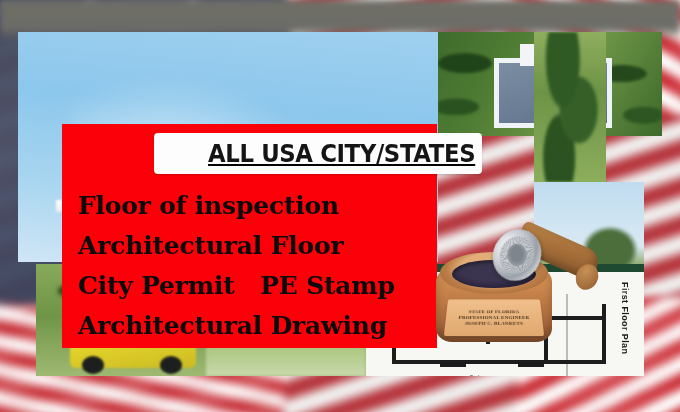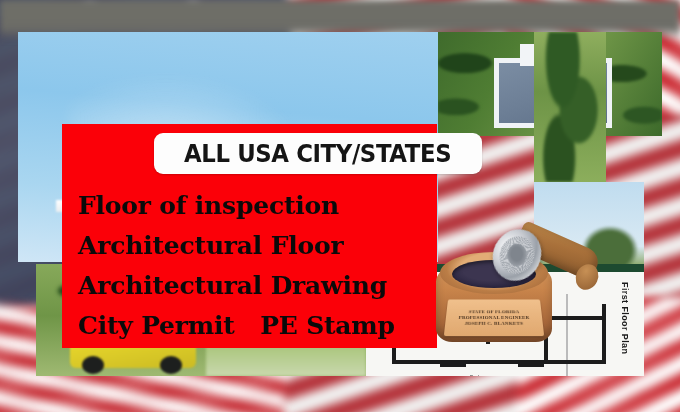--- a/index.html
+++ b/index.html
@@ -237,23 +237,24 @@
     font-size:5px;color:#333;filter:blur(.4px);
   }
 
   
   .panel{
     position:absolute;left:62px;top:124px;width:375px;height:224px;
     background:#fb0008;
   }
   .badge{
     position:absolute;left:92px;top:9px;width:328px;height:41px;
-    background:#fdfdfd;border-radius:9px;
-    display:flex;align-items:center;justify-content:center;
+    background:#fdfdfd;border-radius:4px;
+    display:flex;align-items:center;justify-content:flex-end;
     box-shadow:0 1px 2px rgba(0,0,0,.18);
+    text-decoration:underline;
   }
   .badge-text{
     font-family:"DejaVu Sans",sans-serif;
     font-weight:700;font-size:24px;color:#151515;
     letter-spacing:-.4px;
     transform:scaleX(.95);
     white-space:nowrap;
   }
   .lines{
     position:absolute;left:16px;top:62px;width:358px;
@@ -396,22 +397,22 @@
     </div>
   </div>
 
   <div class="panel">
     <div class="badge">
       <div class="badge-text">ALL USA CITY/STATES</div>
     </div>
     <div class="lines">
       <div class="line">Floor of inspection</div>
       <div class="line">Architectural Floor</div>
+      <div class="line">City Permit   PE Stamp</div>
       <div class="line">Architectural Drawing</div>
-      <div class="line">City Permit   PE Stamp</div>
     </div>
   </div>
 
   <div class="stamp">
     <div class="pad-body"></div>
     <div class="pad-rim"></div>
     <div class="pad-ink"></div>
     <div class="pad-label">
       <span>STATE OF FLORIDA</span>
       <span>PROFESSIONAL ENGINEER</span>

